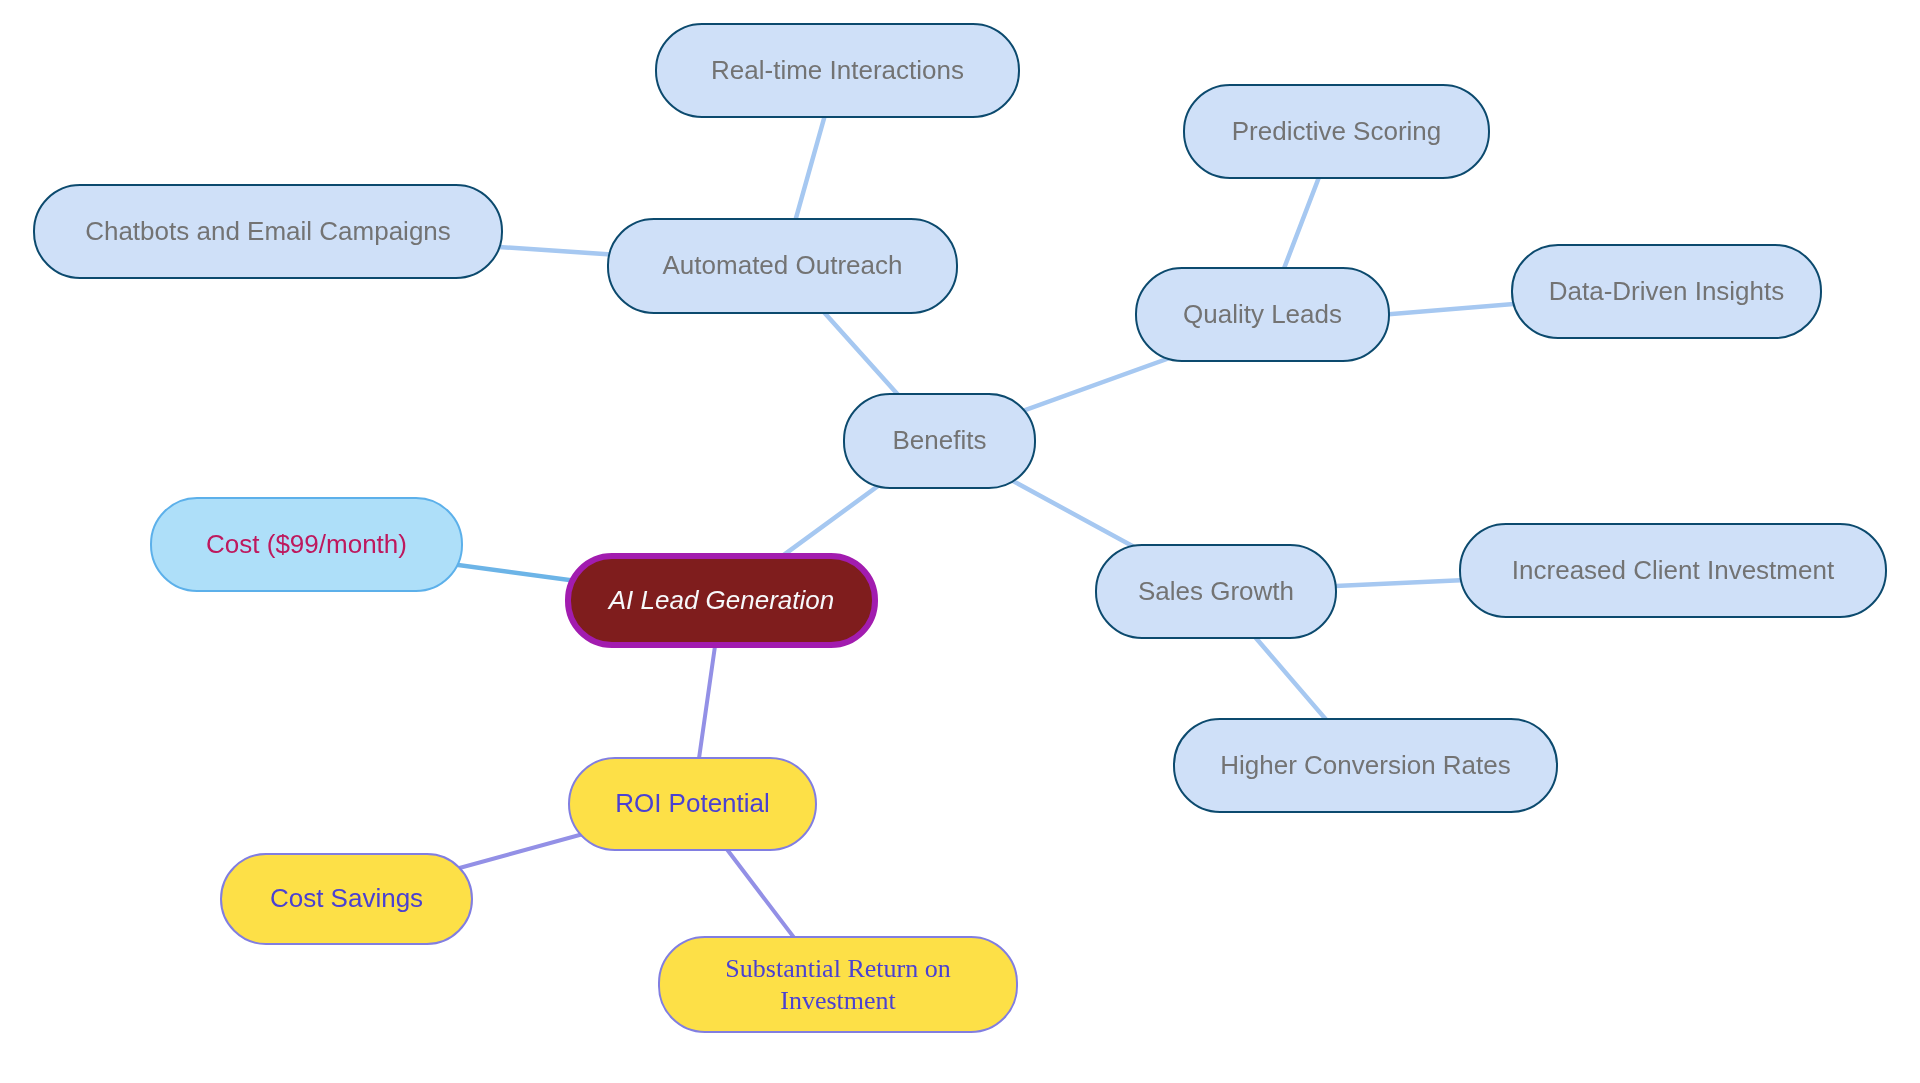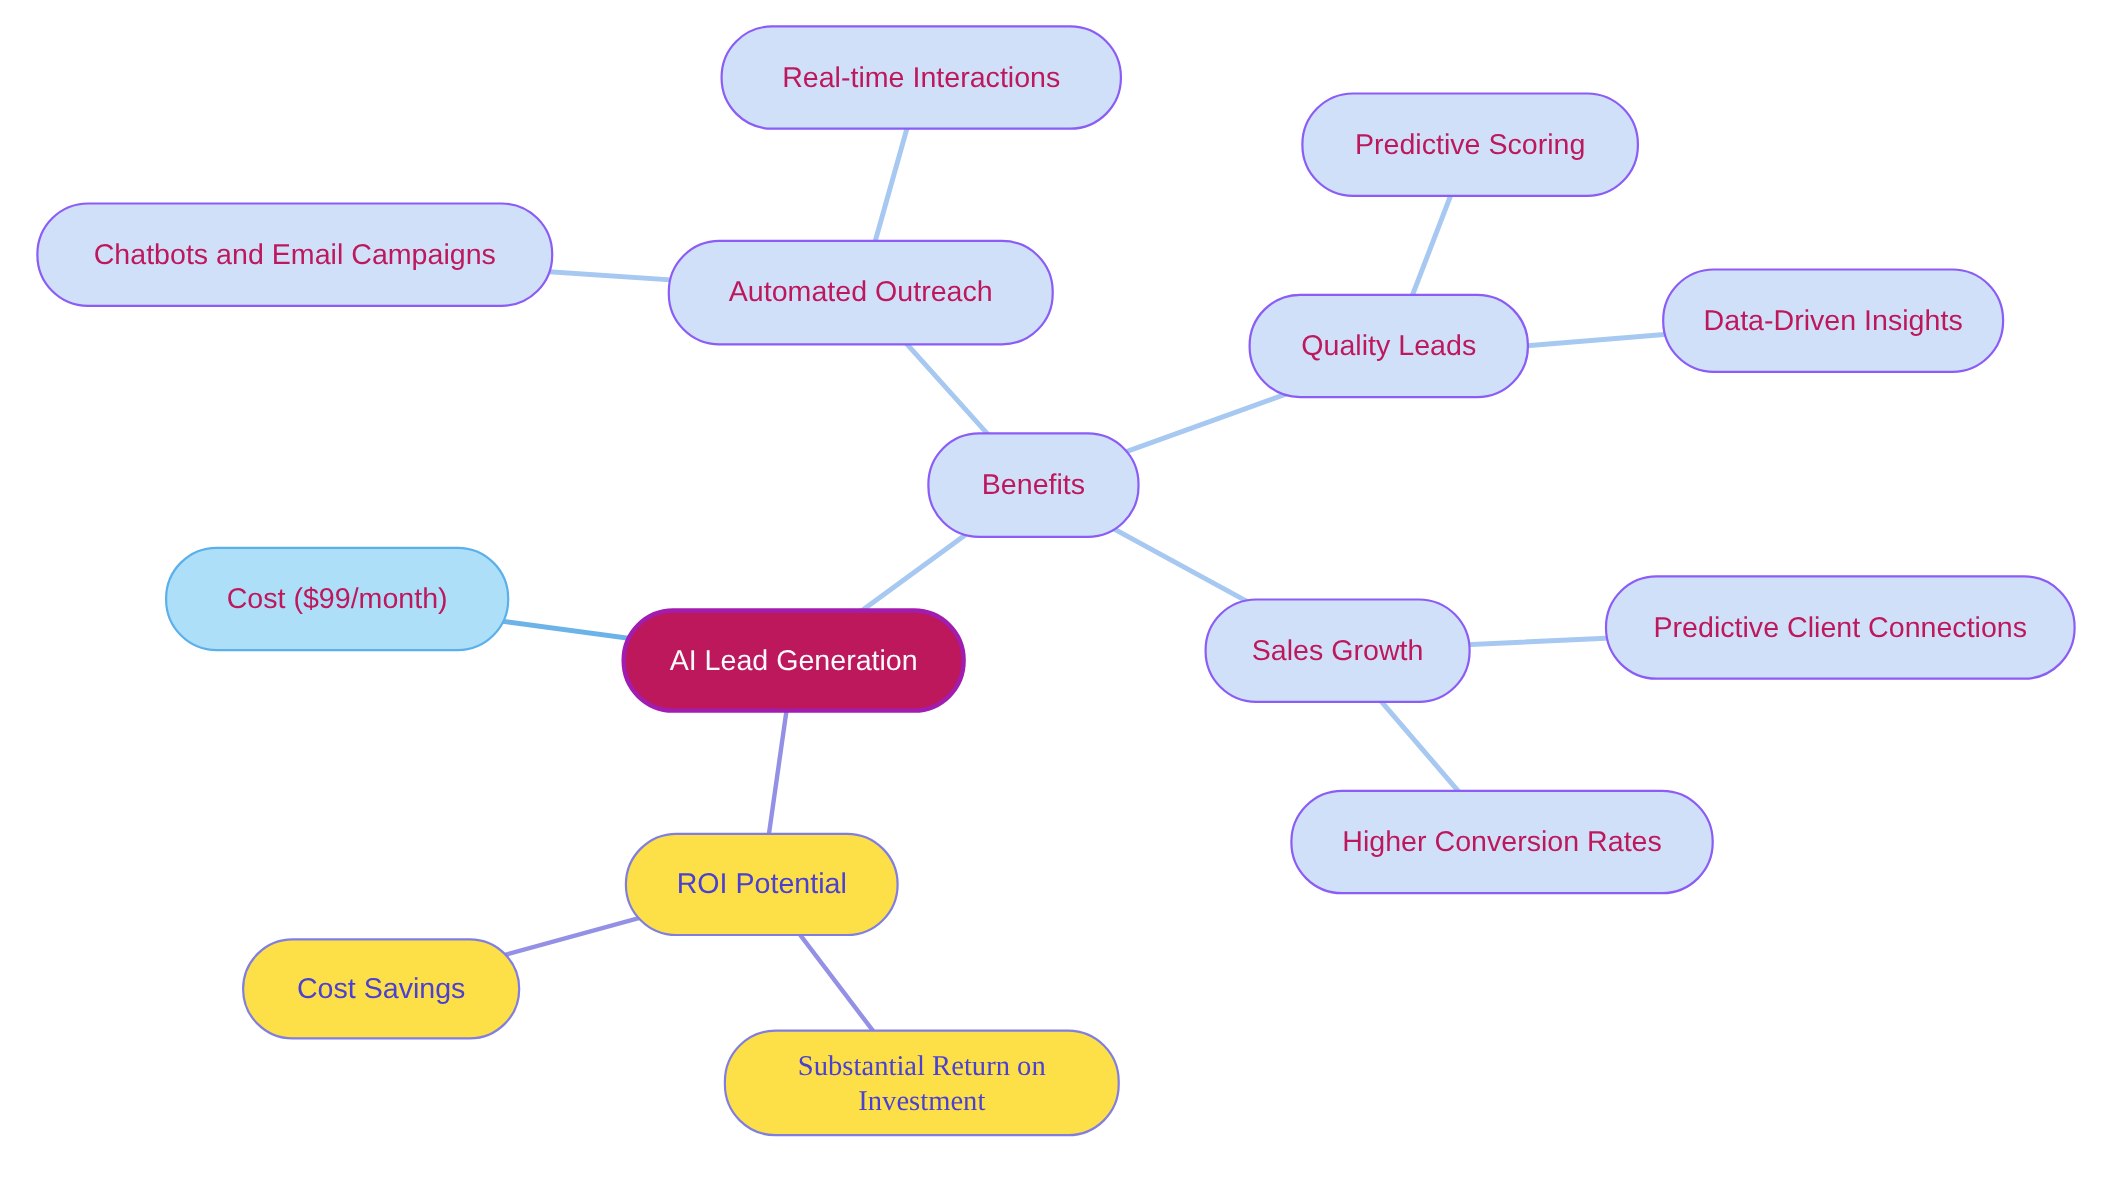--- a/index.html
+++ b/index.html
@@ -30,38 +30,39 @@
     box-sizing: border-box;
     border-radius: 47px;
     font-size: 26px;
     line-height: 1.22;
     padding: 6px 22px;
     cursor: default;
     user-select: none;
   }
   .mm-node.style-blue {
     background: #cfe0f8;
-    border: 2px solid #8b5cf6;
-    color: #be185d;
+    border: 2px solid #0c4a6e;
+    color: #737373;
     text-align: right;
   }
   .mm-node.style-cyan {
     background: #aedff9;
     border: 2px solid #5cb0ea;
     color: #be185d;
   }
   .mm-node.style-purple {
     background: #fde047;
     border: 2px solid #817ee1;
     color: #4a41d2;
   }
   .mm-node.style-dark {
-    background: #be185d;
-    border: 4px solid #a21caf;
+    background: #7f1d1d;
+    border: 6px solid #a21caf;
     color: #f7f9fb;
+    font-style: italic;
   }
 </style>
 </head>
 <body>
 
 <div id="mindmap-canvas">
   <svg id="edge-layer" width="1920" height="1083" viewBox="0 0 1920 1083" xmlns="http://www.w3.org/2000/svg">
       <line x1="721.5" y1="600.5" x2="306.5" y2="544.5" stroke="#6cb4e7" stroke-width="4.5" stroke-linecap="round"></line>
       <line x1="721.5" y1="600.5" x2="939.5" y2="441" stroke="#a6c8f1" stroke-width="4.5" stroke-linecap="round"></line>
       <line x1="721.5" y1="600.5" x2="692.5" y2="804" stroke="#9390e6" stroke-width="4" stroke-linecap="round"></line>
@@ -102,21 +103,21 @@
     <div class="mm-node style-blue" style="left: 1135px; top: 267px; width: 255px; height: 95px;">
       <span>Quality Leads</span>
     </div>
     <div class="mm-node style-blue" style="left: 1511px; top: 244px; width: 311px; height: 95px;">
       <span>Data-Driven Insights</span>
     </div>
     <div class="mm-node style-blue" style="left: 1095px; top: 544px; width: 242px; height: 95px;">
       <span>Sales Growth</span>
     </div>
     <div class="mm-node style-blue" style="left: 1459px; top: 523px; width: 428px; height: 95px;">
-      <span>Predictive Client Connections</span>
+      <span>Increased Client Investment</span>
     </div>
     <div class="mm-node style-blue" style="left: 1173px; top: 718px; width: 385px; height: 95px;">
       <span>Higher Conversion Rates</span>
     </div>
     <div class="mm-node style-purple" style="left: 568px; top: 757px; width: 249px; height: 94px;">
       <span>ROI Potential</span>
     </div>
     <div class="mm-node style-purple" style="left: 220px; top: 853px; width: 253px; height: 92px;">
       <span>Cost Savings</span>
     </div>

